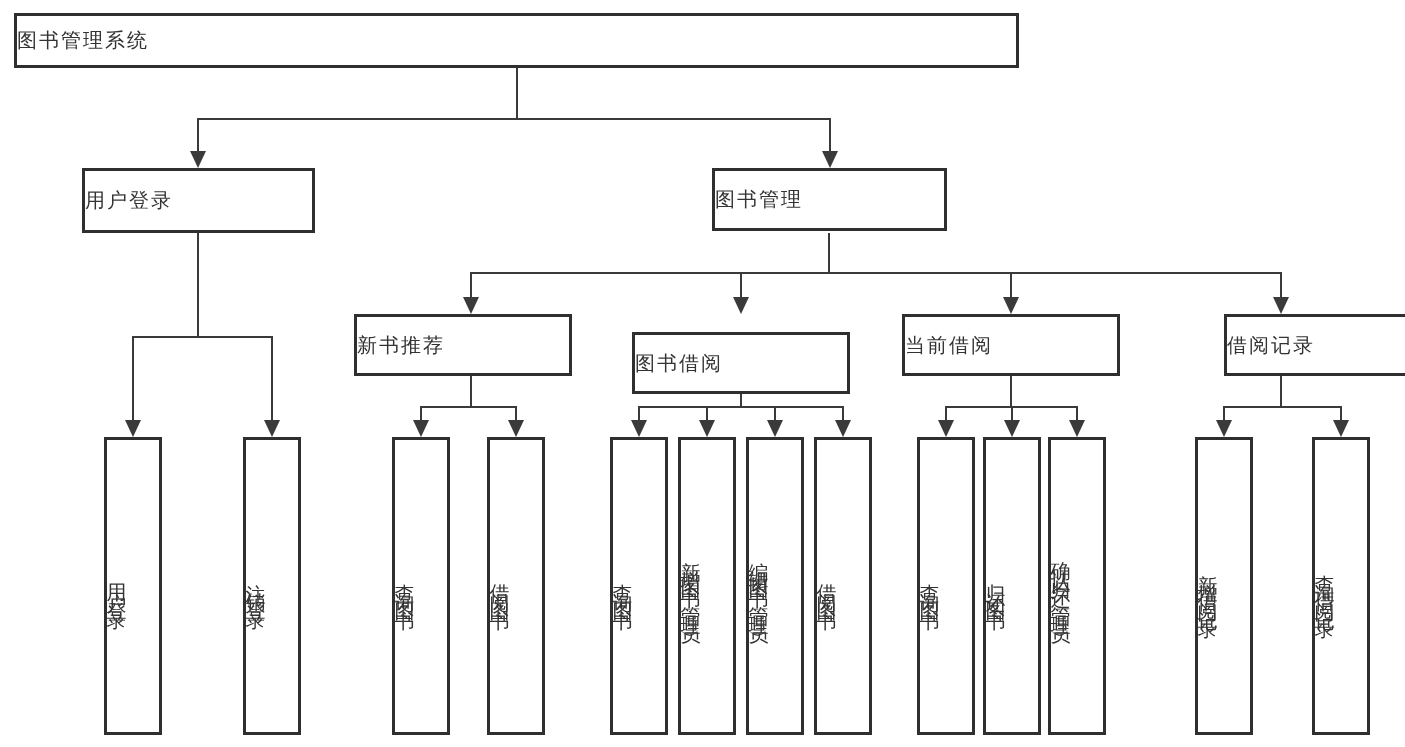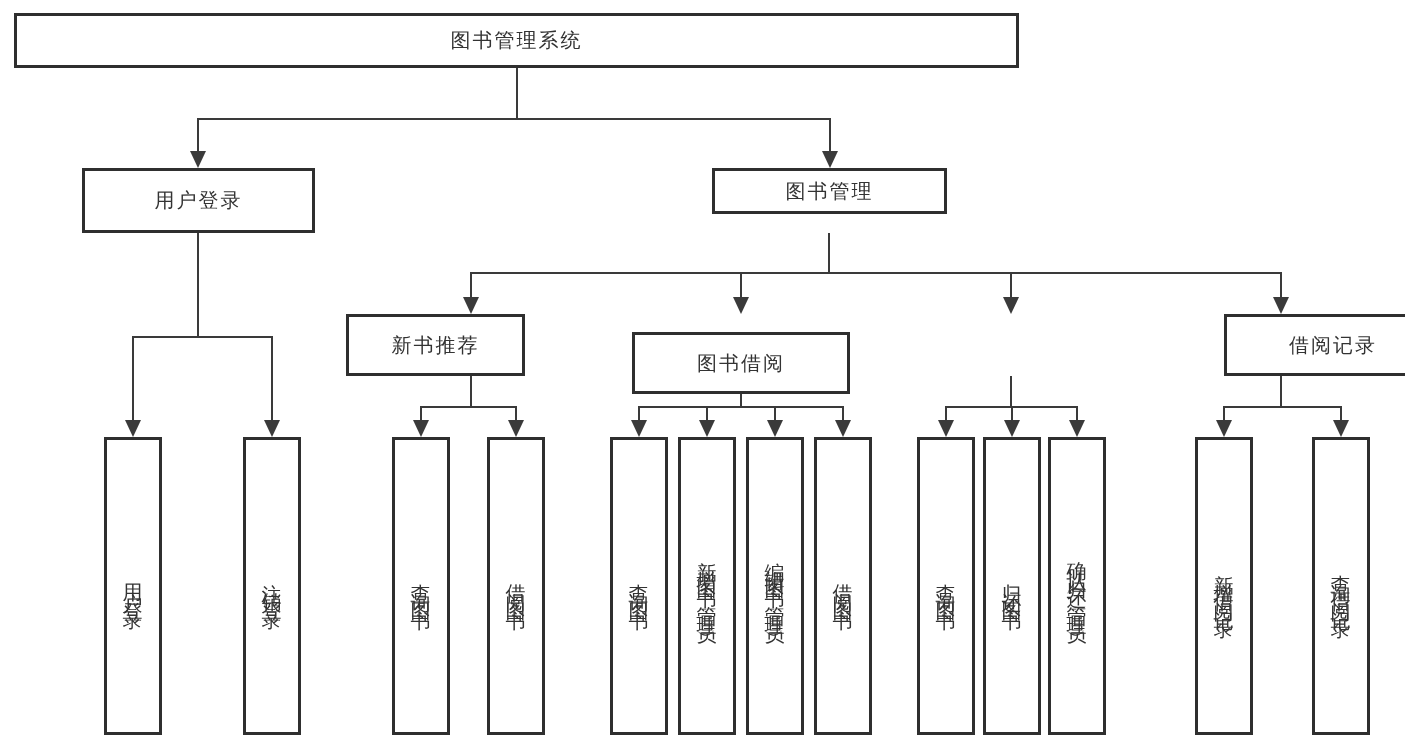--- a/index.html
+++ b/index.html
@@ -11,21 +11,20 @@
     font-family: "DejaVu Sans", "Liberation Sans", sans-serif;
     overflow: hidden;
   }
   .box {
     position: absolute;
     box-sizing: border-box;
     border: 3px solid #2f2f2f;
     background: #ffffff;
     display: flex;
     align-items: center;
-    justify-content: center;
     color: #333333;
   }
   .box.h span {
     font-size: 20px;
     letter-spacing: 2px;
     white-space: nowrap;
   }
   .box.v .vtext {
     writing-mode: vertical-rl;
     text-orientation: mixed;
@@ -117,29 +116,32 @@
   <div class="vline" style="left:1340px;top:406px;height:18px"></div>
   <div class="ahead" style="left:1333px;top:420px"></div>
 
   <div class="box h" style="left:14px;top:13px;width:1005px;height:55px">
     <span>图书管理系统</span>
   </div>
 
   <div class="box h" style="left:82px;top:168px;width:233px;height:65px">
     <span>用户登录</span>
   </div>
-  <div class="box h" style="left:712px;top:168px;width:235px;height:46px">
+  <div class="box h" style="left:712px;top:168px;width:235px;height:63px">
     <span>图书管理</span>
   </div>
 
-  <div class="box h" style="left:346px;top:314px;width:179px;height:62px">
+  <div class="box h" style="left:354px;top:314px;width:218px;height:62px">
     <span>新书推荐</span>
   </div>
   <div class="box h" style="left:632px;top:332px;width:218px;height:62px">
     <span>图书借阅</span>
+  </div>
+  <div class="box h" style="left:902px;top:314px;width:218px;height:62px">
+    <span>当前借阅</span>
   </div>
   <div class="box h" style="left:1224px;top:314px;width:218px;height:62px">
     <span>借阅记录</span>
   </div>
 
   <div class="box v" style="left:104px;top:437px;width:58px;height:298px">
     <span class="vtext">用户登录</span>
   </div>
   <div class="box v" style="left:243px;top:437px;width:58px;height:298px">
     <span class="vtext">注销登录</span>

